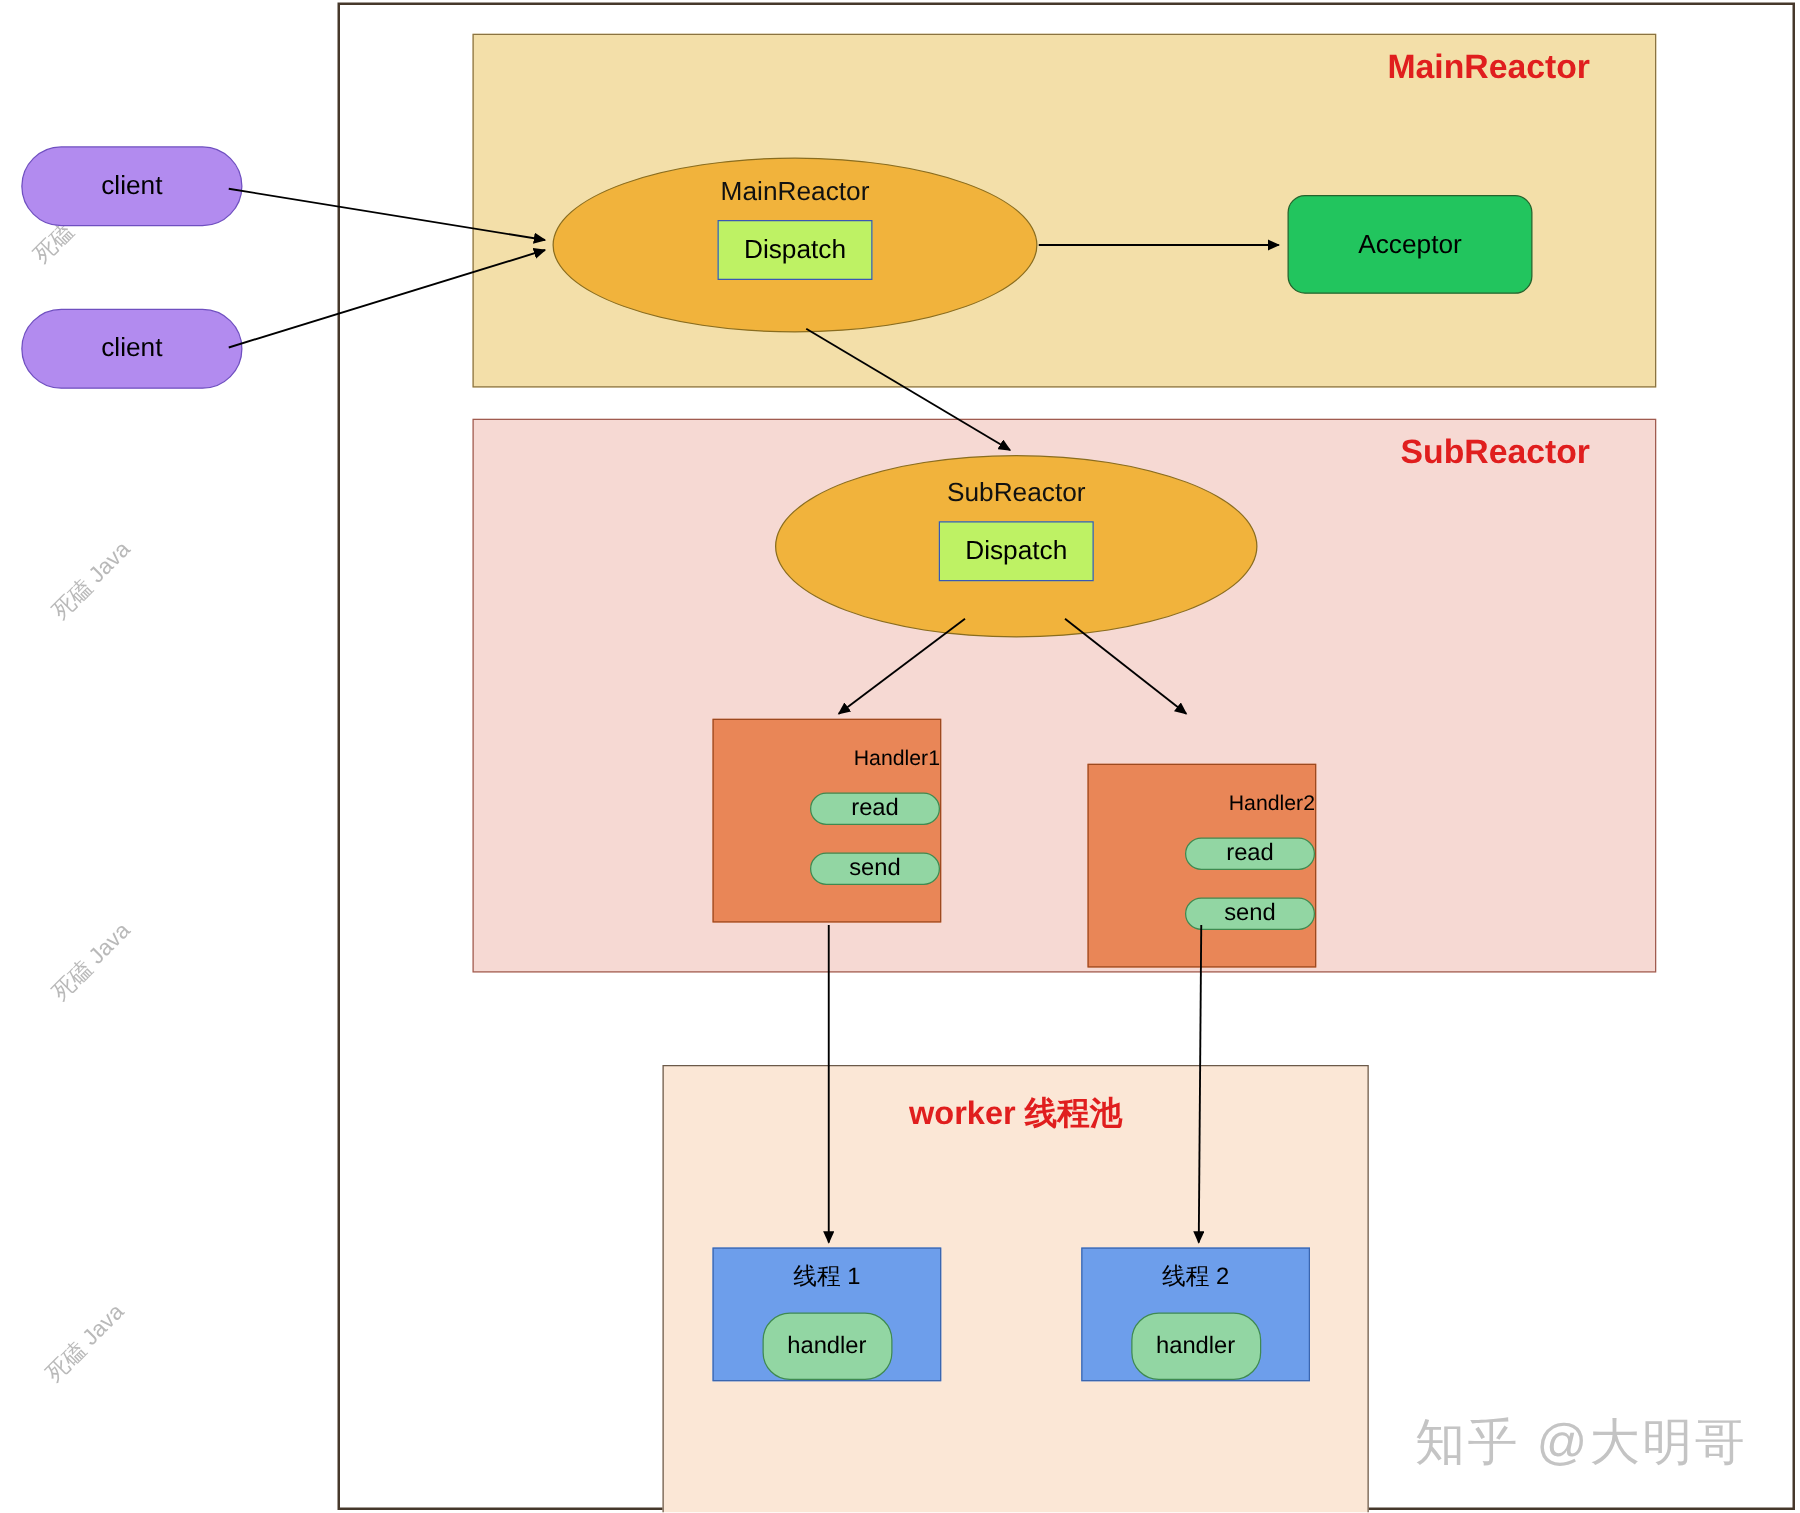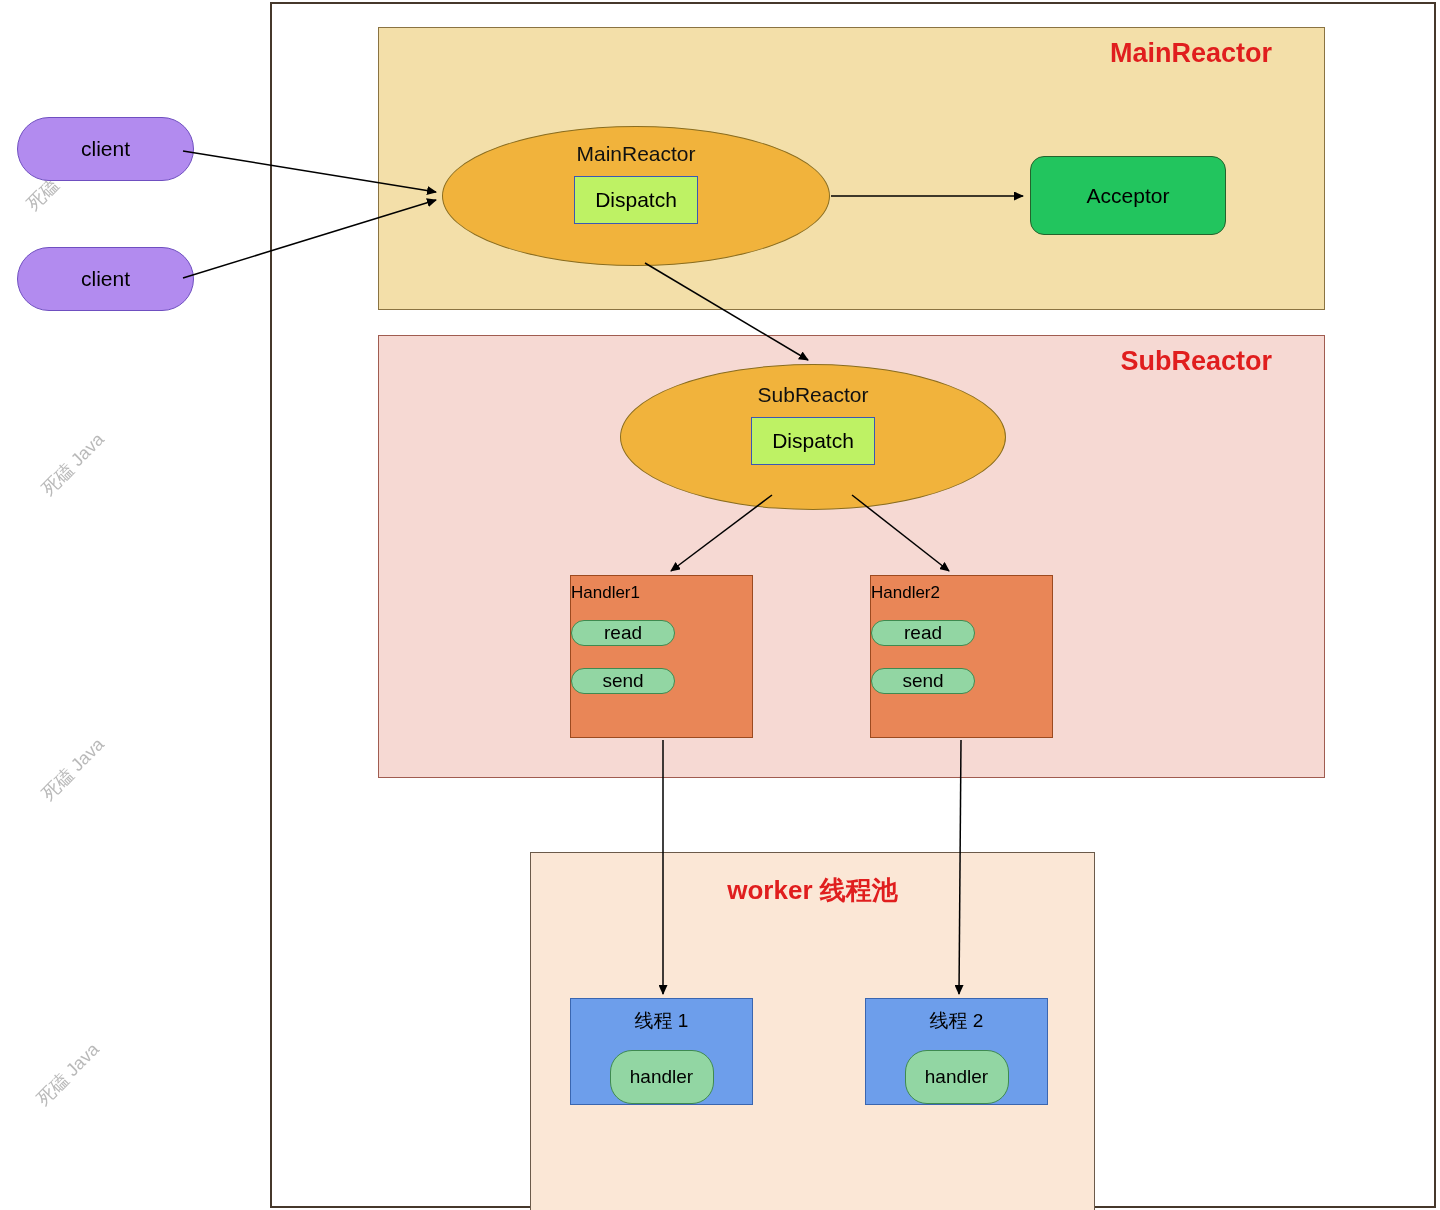--- a/index.html
+++ b/index.html
@@ -35,22 +35,22 @@
               background:#22c55e; border:1.5px solid #25632c; border-radius:14px;
               display:flex; align-items:center; justify-content:center; font-size:21px; color:#000; }
 
   .client { position:absolute; left:17px; width:177px; height:64px; background:#B28BEF;
             border:1.5px solid #6f4fc0; border-radius:32px;
             display:flex; align-items:center; justify-content:center; font-size:21px; color:#000; }
   .client1 { top:117px; } .client2 { top:247px; }
 
   
   .handler { position:absolute; top:575px; width:183px; height:163px; background:#E98657;
-             border:1.5px solid #9c4a20; display:flex; flex-direction:column; align-items:flex-start; padding-top:7px; }
-  .handler1 { left:570px; } .handler2 { left:870px; }
+             border:1.5px solid #9c4a20; display:flex; flex-direction:column; align-items:flex-end; padding-top:21px; }
+  .handler1 { left:570px; } .handler2 { left:870px;margin-top:36px; }
   .handler-title { font-size:17px; color:#000; }
   .pill { width:104px; height:26px; background:#92D6A3; border:1.5px solid #3f8a50; border-radius:22px;
           display:flex; align-items:center; justify-content:center; font-size:19px; color:#000; }
   .pill-read { margin-top:17px; }
   .pill-send { margin-top:22px; }
 
   
   .thread { position:absolute; top:998px; width:183px; height:107px; background:#6D9EEB;
             border:1.5px solid #3a66b0; display:flex; flex-direction:column; align-items:center; padding-top:9px; }
   .thread1 { left:570px; } .thread2 { left:865px; }
@@ -138,14 +138,15 @@
     <line x1="183" y1="151" x2="436" y2="192" marker-end="url(#ah)"></line>
     <line x1="183" y1="278" x2="436" y2="200" marker-end="url(#ah)"></line>
     <line x1="831" y1="196" x2="1023" y2="196" marker-end="url(#ah)"></line>
     <line x1="645" y1="263" x2="808" y2="360" marker-end="url(#ah)"></line>
     <line x1="772" y1="495" x2="671" y2="571" marker-end="url(#ah)"></line>
     <line x1="852" y1="495" x2="949" y2="571" marker-end="url(#ah)"></line>
     <line x1="663" y1="740" x2="663" y2="994" marker-end="url(#ah)"></line>
     <line x1="961" y1="740" x2="959" y2="994" marker-end="url(#ah)"></line>
   </svg>
 
+  <div class="credit">知乎 @大明哥</div>
 
 </div>
 
 </body></html>

